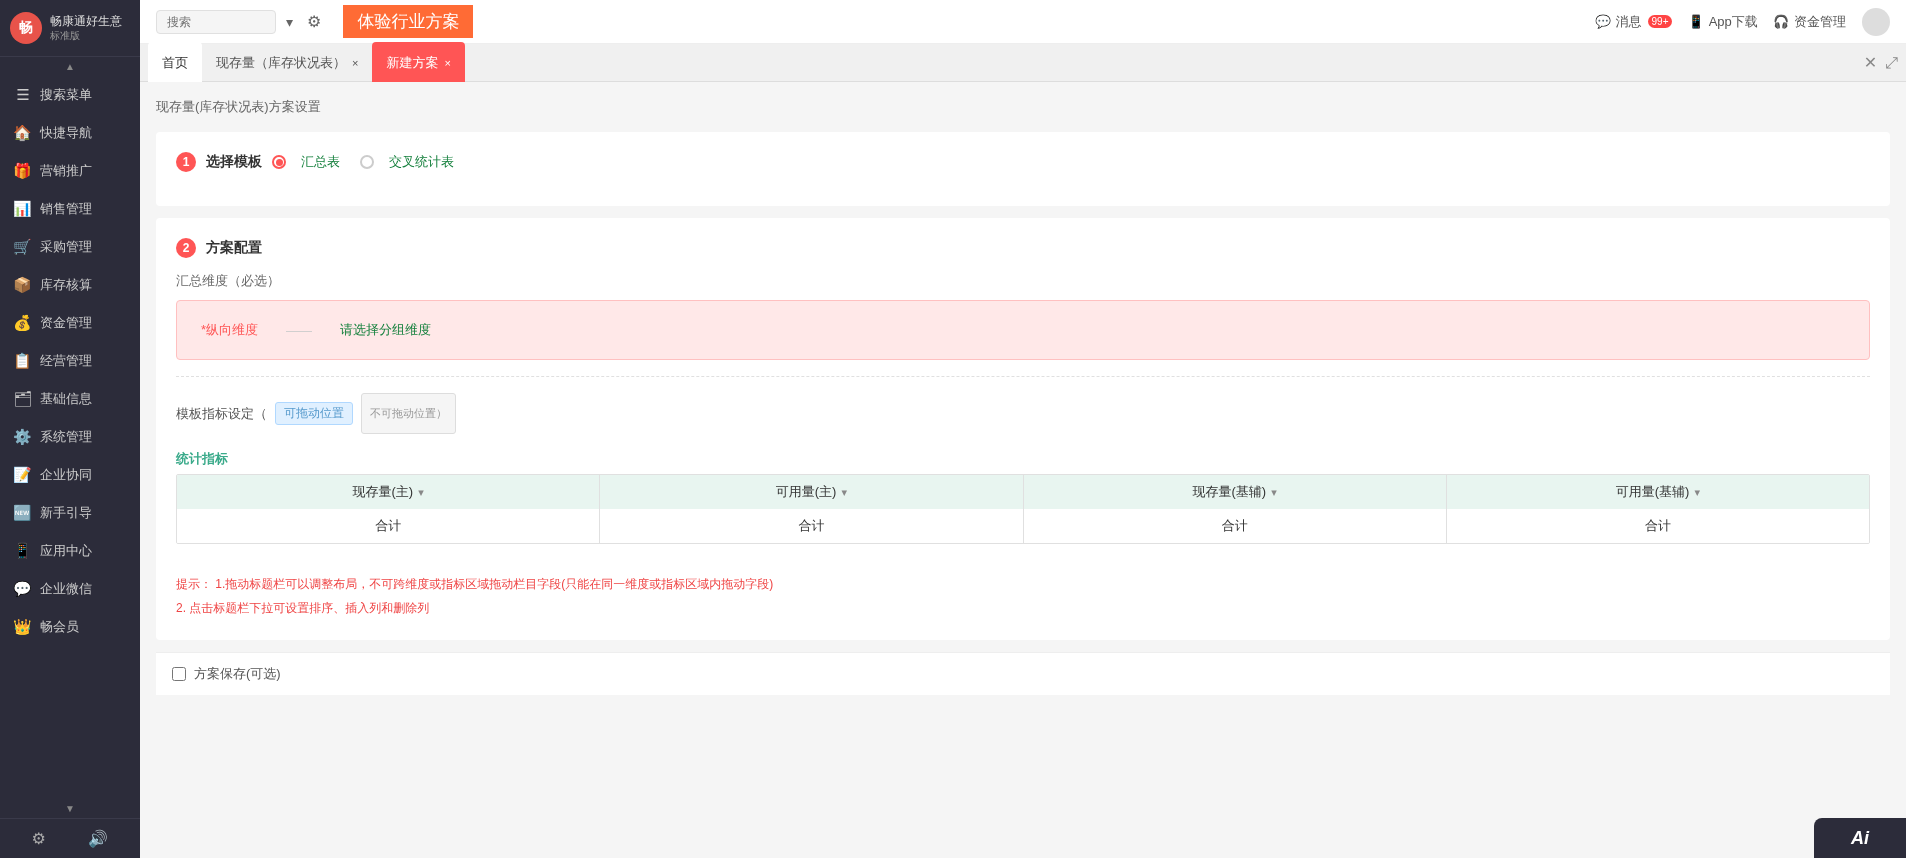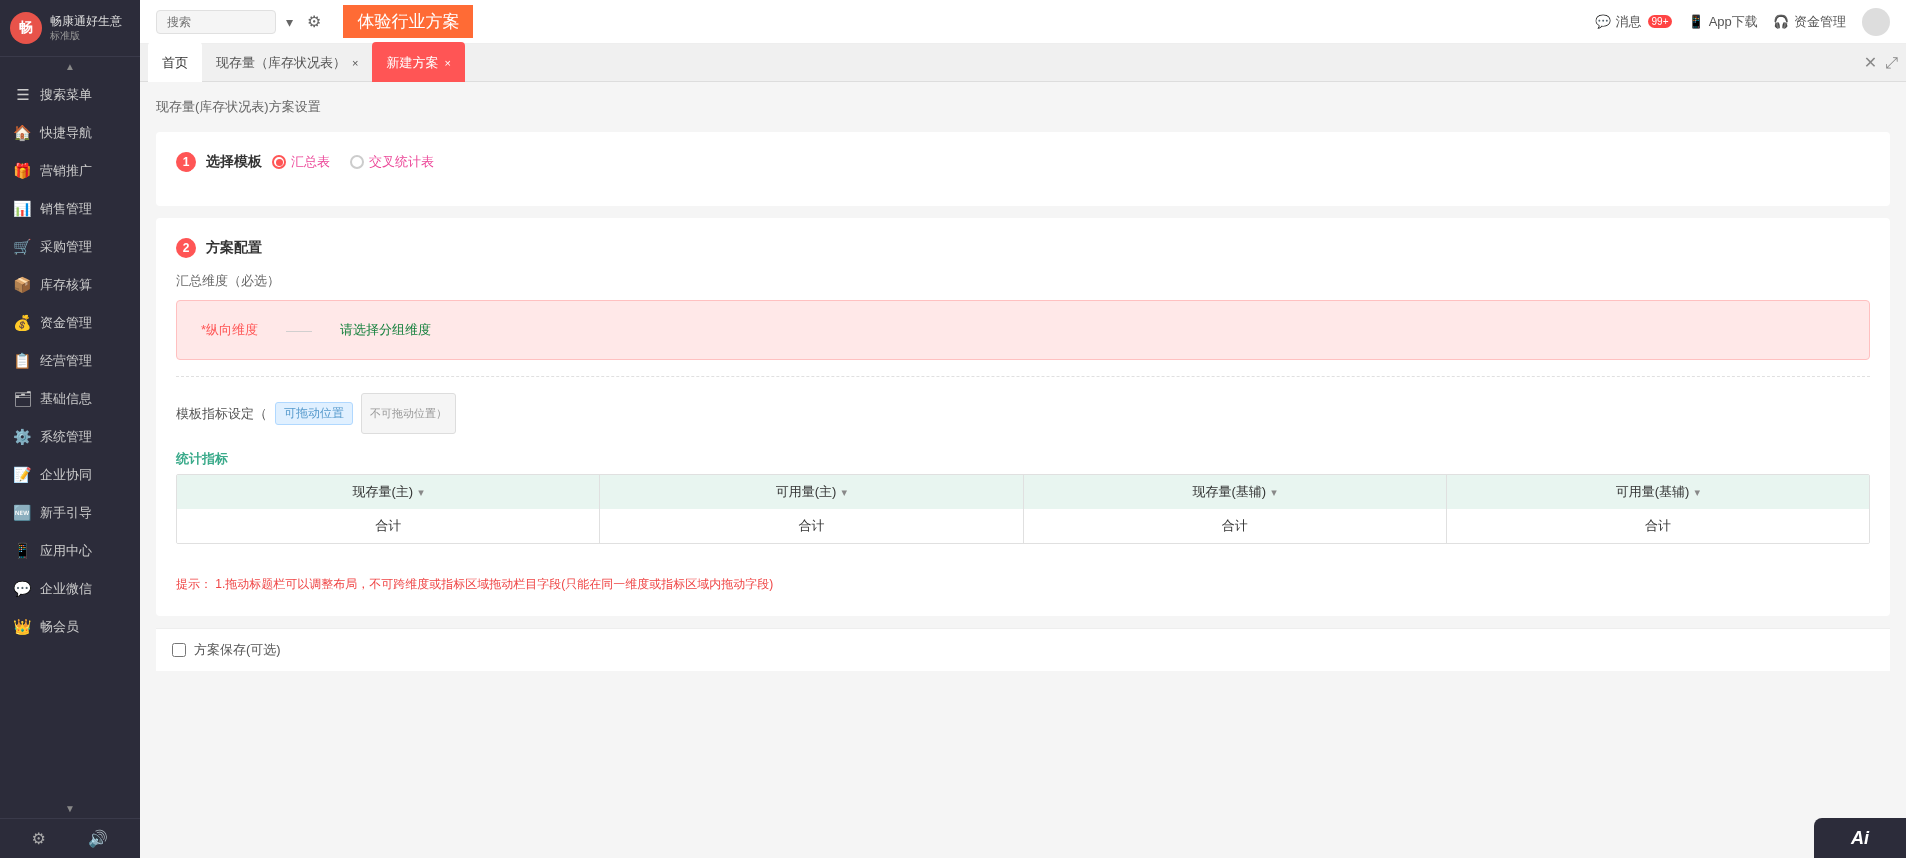--- a/index.html
+++ b/index.html
@@ -111,21 +111,21 @@
       display: flex; align-items: center; gap: 10px; margin-bottom: 14px;
     }
     .step-badge {
       background: #ff5555; color: white; width: 20px; height: 20px;
       border-radius: 50%; display: flex; align-items: center; justify-content: center;
       font-size: 12px; font-weight: bold; flex-shrink: 0;
     }
     .step-title { font-size: 14px; font-weight: bold; color: #333; }
 
     .radio-group { display: flex; gap: 20px; align-items: center; }
-    .radio-item { display: flex; align-items: center; gap: 5px; cursor: pointer; font-size: 13px; color: #ec4899; }
+    .radio-item { display: flex; align-items: center; gap: 15px; cursor: pointer; font-size: 13px; color: #15803d; }
     .radio-dot { width: 14px; height: 14px; border-radius: 50%; border: 2px solid #ccc; display: flex; align-items: center; justify-content: center; }
     .radio-dot.selected { border-color: #ff5555; }
     .radio-dot.selected::after { content: ''; width: 7px; height: 7px; background: #ff5555; border-radius: 50%; display: block; }
 
     .section-divider { border: none; border-top: 1px dashed #e0e0e0; margin: 16px 0; }
 
     .subsection-label { font-size: 13px; color: #666; margin-bottom: 10px; }
 
     .dimension-box {
       background: #ffe8e8; border: 1px solid #ffc0c0; border-radius: 4px;
@@ -399,20 +399,21 @@
             </div>
             <div class="stat-col">
               <span>合计</span>
             </div>
           </div>
         </div>
       </div>
 
       <div class="hints">
         <div>提示：   1.拖动标题栏可以调整布局，不可跨维度或指标区域拖动栏目字段(只能在同一维度或指标区域内拖动字段)</div>
+        <div>          2. 点击标题栏下拉可设置排序、插入列和删除列</div>
       </div>
     </div>
 
     <div class="footer-save">
       <input type="checkbox" class="footer-checkbox" style="">
       <span class="footer-save-label">方案保存(可选)</span>
     </div>
   </div>
 
 </div>

